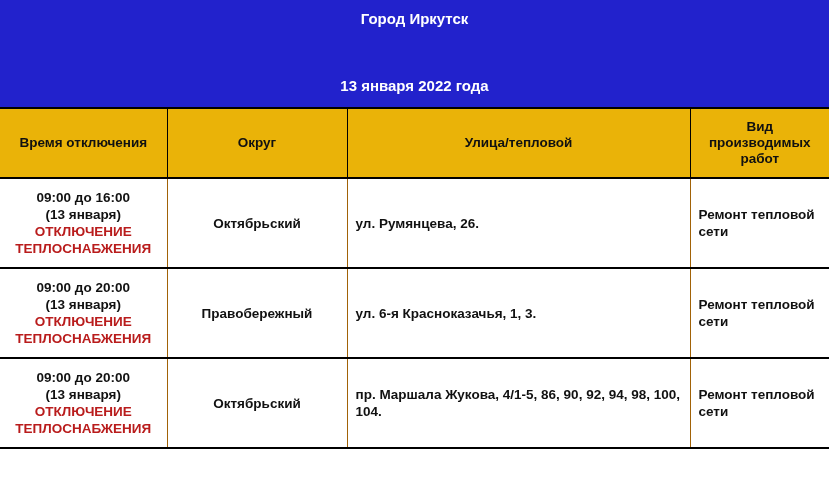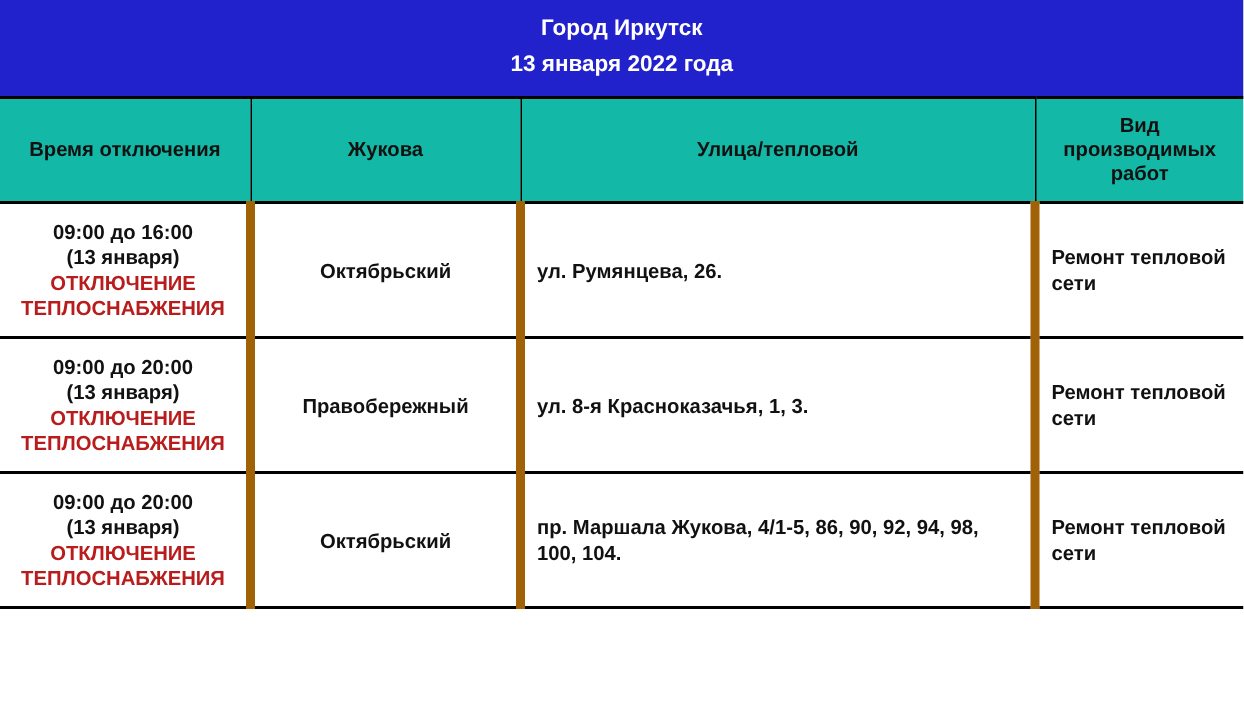--- a/index.html
+++ b/index.html
@@ -34,43 +34,44 @@
     border: none;
   }
   .title-line1 {
     padding-top: 10px;
     padding-bottom: 6px;
     line-height: 18px;
   }
   .title-line2 {
     padding-bottom: 12px;
     line-height: 18px;
+    margin-top: 43px;
   }
   thead.head-row th {
-    background: #14b8a6;
+    background: #eab308;
     color: #111111;
     font-size: 13.5px;
     font-weight: bold;
     text-align: center;
     vertical-align: middle;
     padding: 10px 6px;
     border-top: 2px solid #000000;
     border-bottom: 2px solid #000000;
     border-left: 1px solid #000000;
     border-right: 1px solid #000000;
     line-height: 16px;
     margin-top: 12px;
   }
   thead.head-row th:first-child { border-left: none; }
   thead.head-row th:last-child { border-right: none; }
 
   tbody.body-rows td {
     border-bottom: 2px solid #000000;
     border-left: 1px solid #000000;
-    border-right: 6px solid #a16207;
+    border-right: 1px solid #a16207;
     font-size: 13.5px;
     color: #111111;
     vertical-align: middle;
     padding: 10px 8px;
     line-height: 17px;
     background: #ffffff;
   }
   tbody.body-rows td:first-child { border-left: none; }
   tbody.body-rows td:last-child { border-right: none; }
 
@@ -119,21 +120,21 @@
       <tr class="title-bar">
         <td colspan="4">
           <div class="title-line1">Город Иркутск</div>
           <div class="title-line2">13 января 2022 года</div>
         </td>
       </tr>
     </thead>
     <thead class="head-row">
       <tr>
         <th>Время отключения</th>
-        <th>Жукова</th>
+        <th>Округ</th>
         <th>Улица/тепловой</th>
         <th>Вид производимых работ</th>
       </tr>
     </thead>
     <tbody class="body-rows">
       <tr>
         <td class="c-time">
           <span class="t-range">09:00 до 16:00</span>
           <span class="t-date">(13 января)</span>
           <span class="warn">ОТКЛЮЧЕНИЕ ТЕПЛОСНАБЖЕНИЯ</span>
@@ -142,21 +143,21 @@
         <td class="c-street">ул. Румянцева, 26.</td>
         <td class="c-work">Ремонт тепловой сети</td>
       </tr>
       <tr>
         <td class="c-time">
           <span class="t-range">09:00 до 20:00</span>
           <span class="t-date">(13 января)</span>
           <span class="warn">ОТКЛЮЧЕНИЕ ТЕПЛОСНАБЖЕНИЯ</span>
         </td>
         <td class="c-district">Правобережный</td>
-        <td class="c-street">ул. 8-я Красноказачья, 1, 3.</td>
+        <td class="c-street">ул. 6-я Красноказачья, 1, 3.</td>
         <td class="c-work">Ремонт тепловой сети</td>
       </tr>
       <tr>
         <td class="c-time">
           <span class="t-range">09:00 до 20:00</span>
           <span class="t-date">(13 января)</span>
           <span class="warn">ОТКЛЮЧЕНИЕ ТЕПЛОСНАБЖЕНИЯ</span>
         </td>
         <td class="c-district">Октябрьский</td>
         <td class="c-street">пр. Маршала Жукова, 4/1-5, 86, 90, 92, 94, 98, 100, 104.</td>

